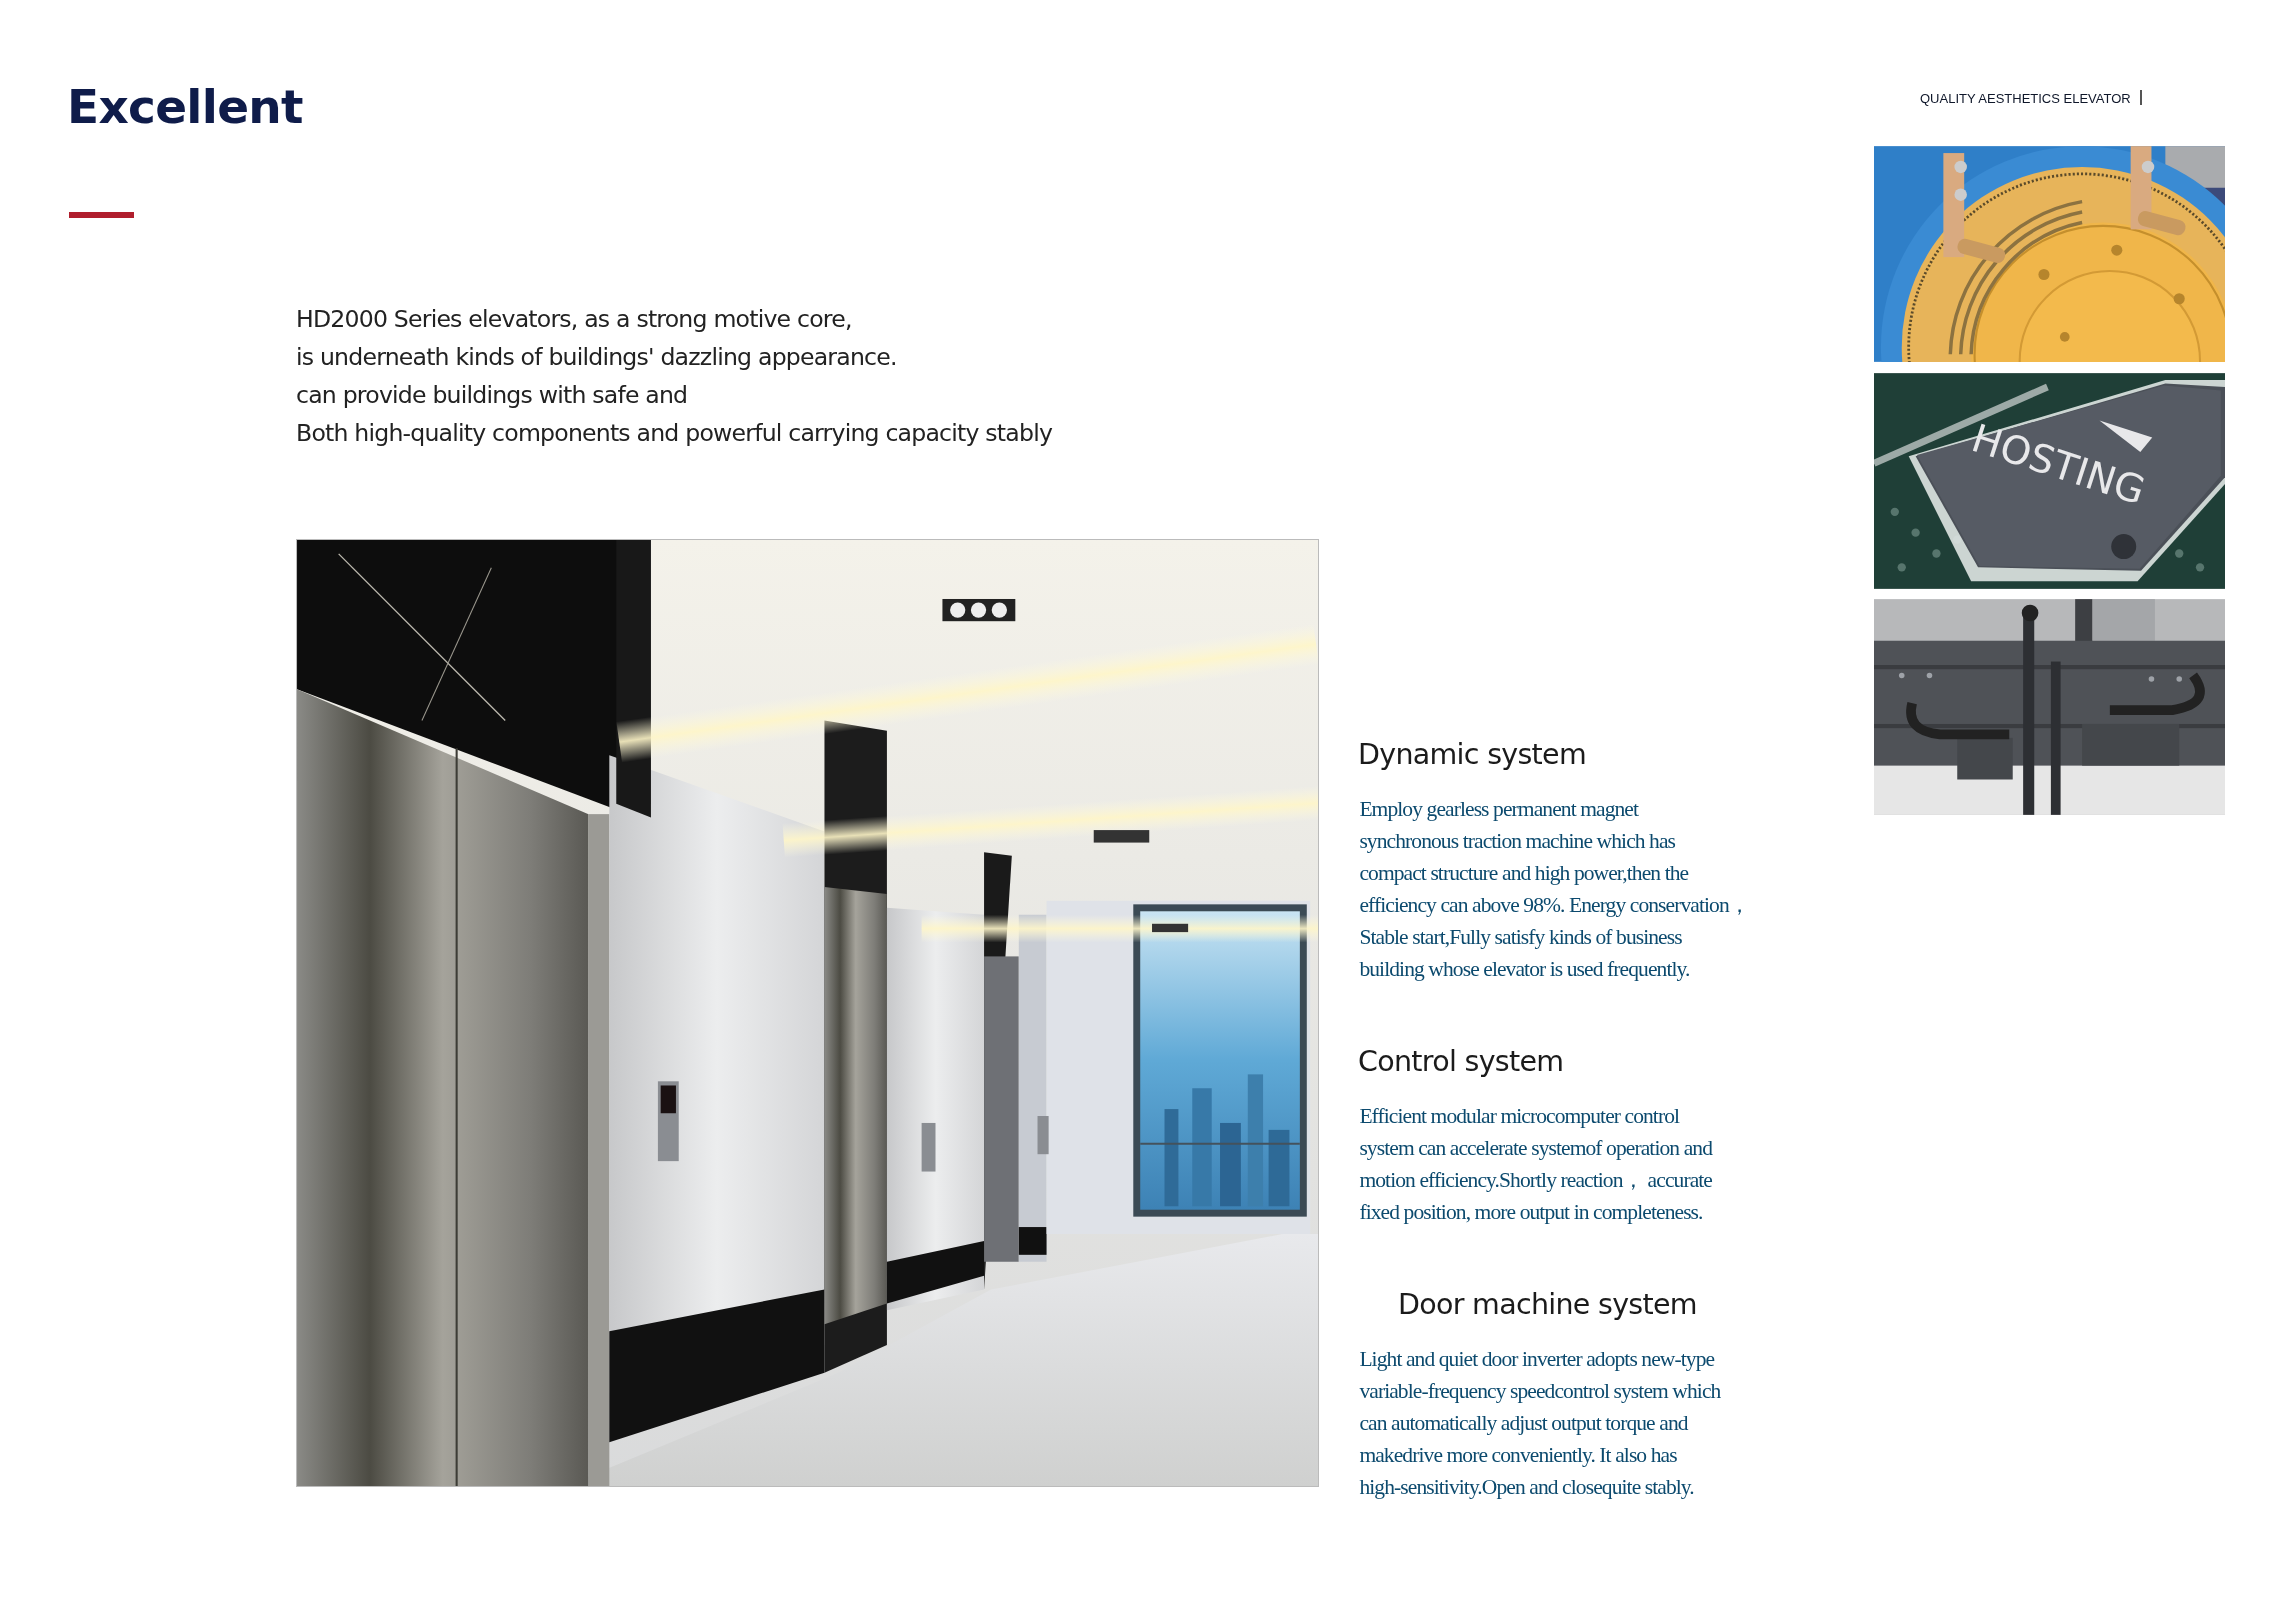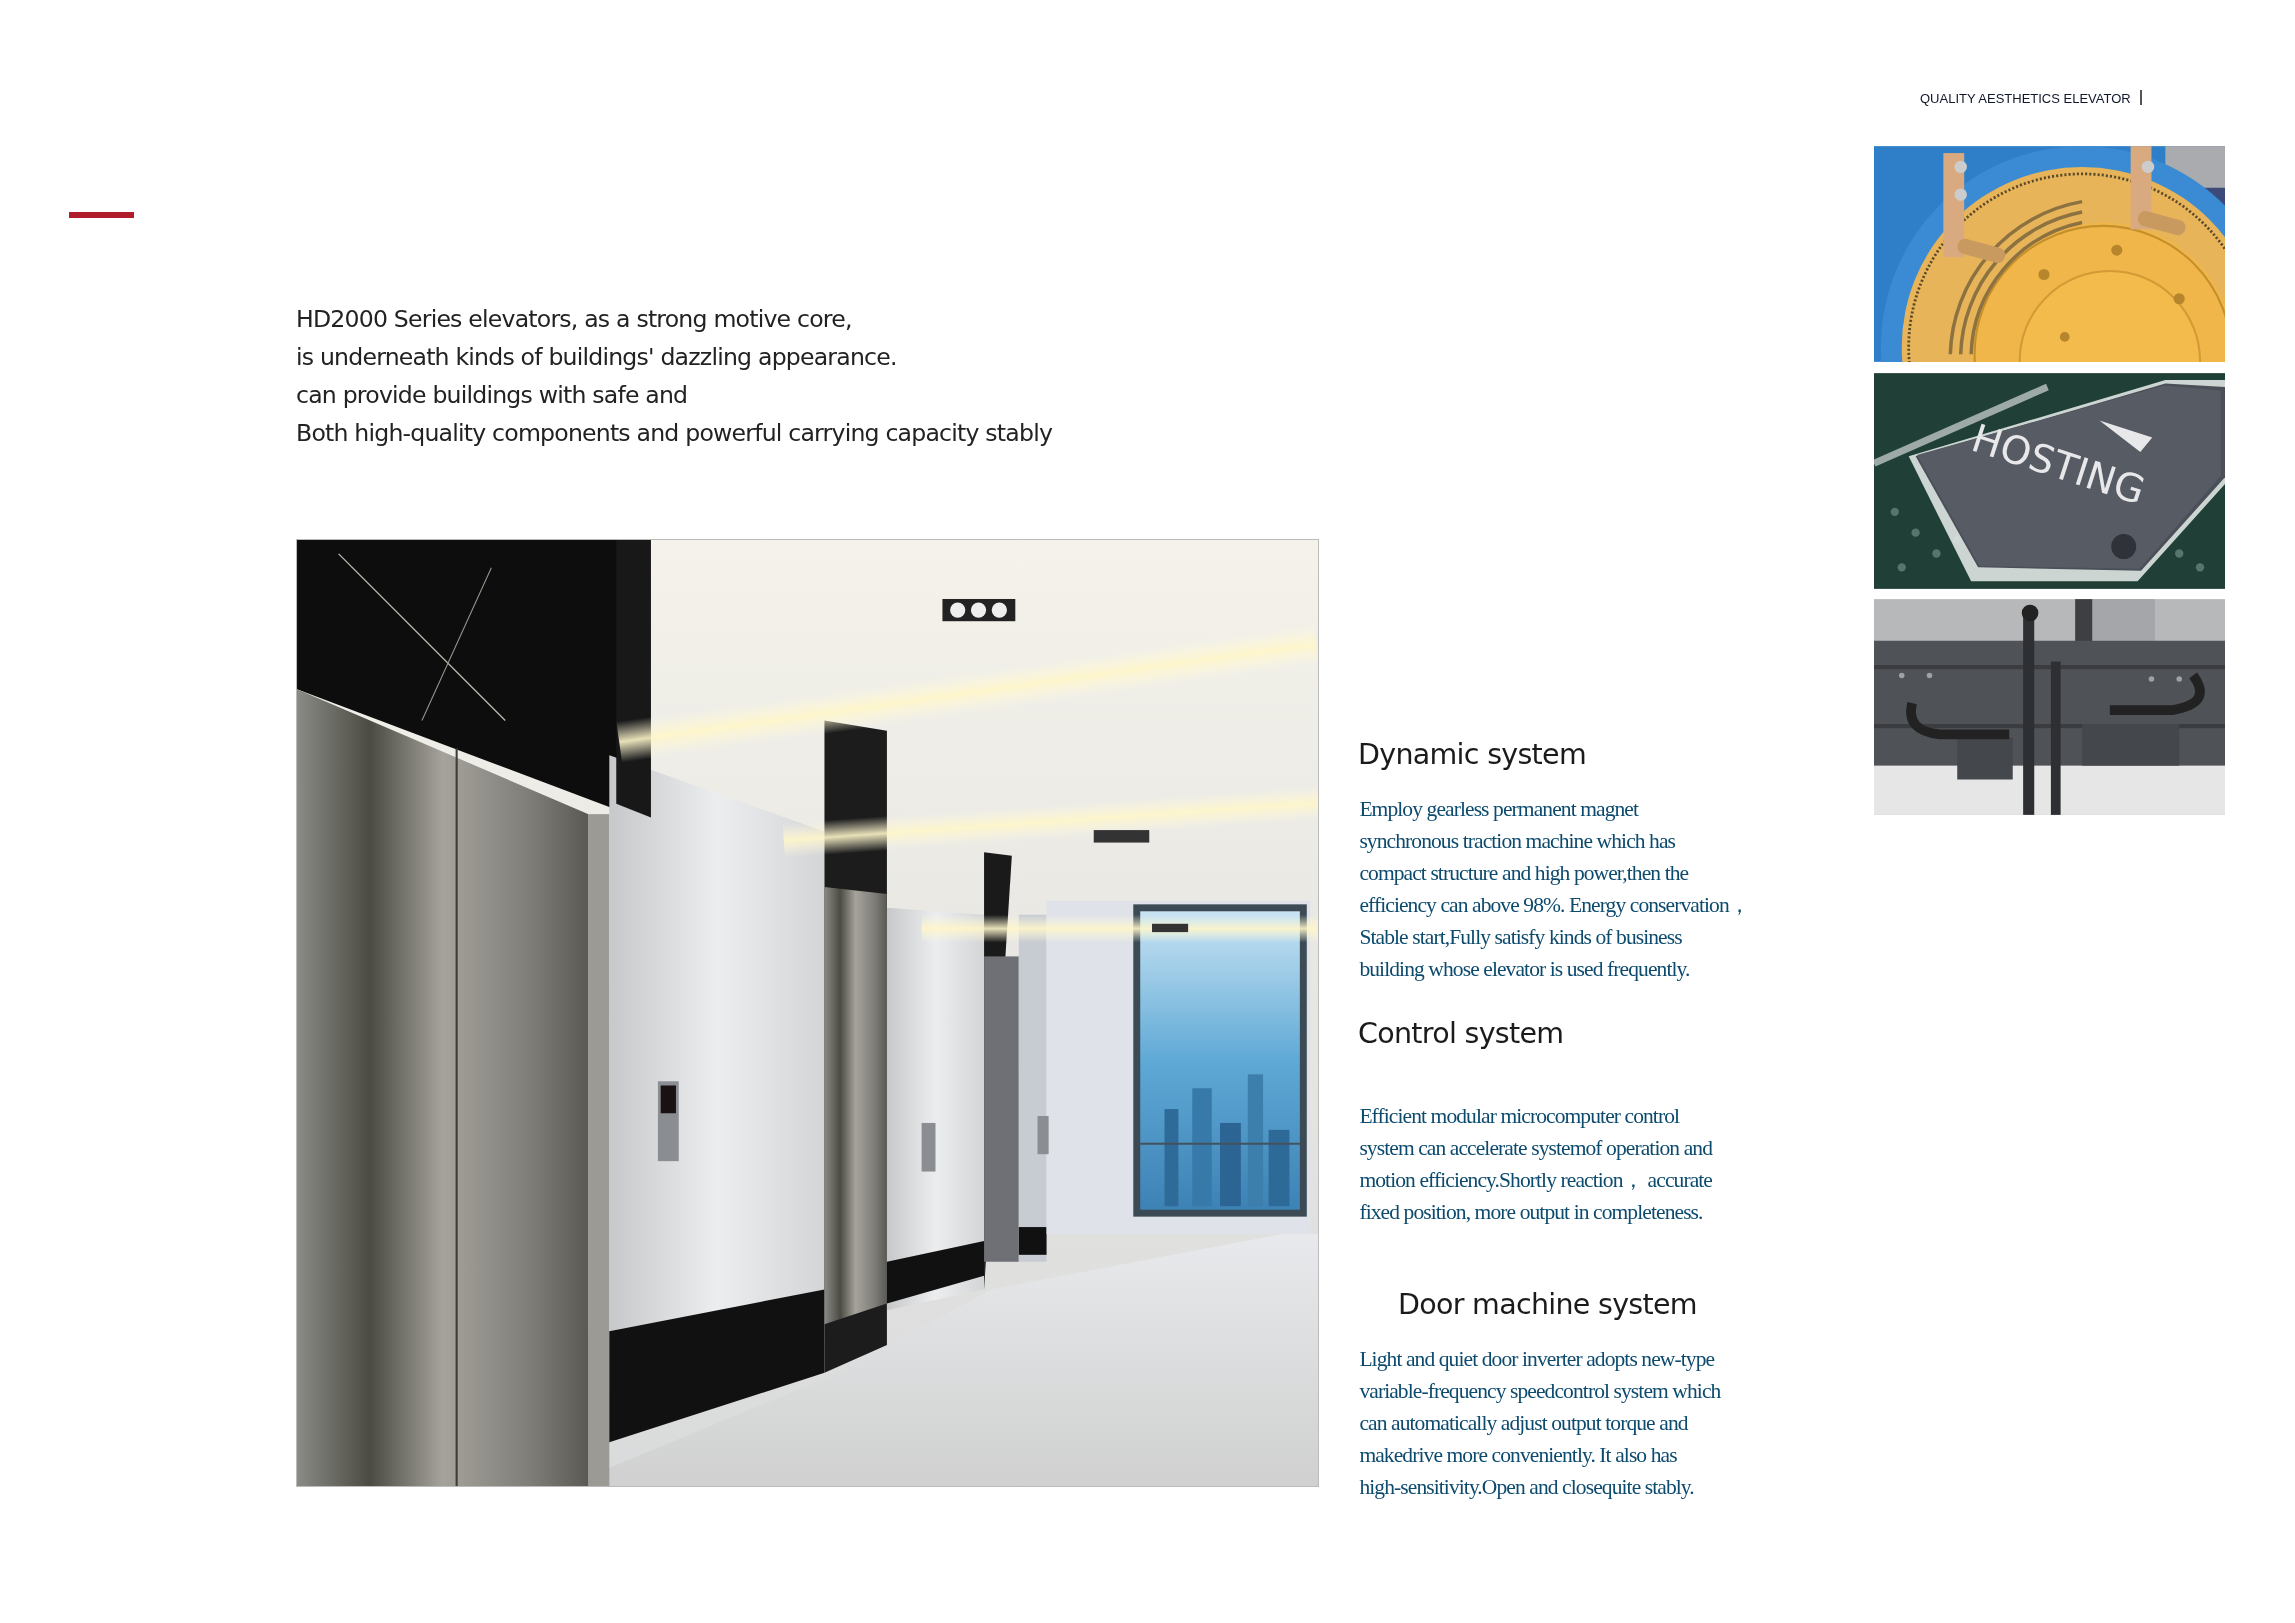--- a/index.html
+++ b/index.html
@@ -23,20 +23,21 @@
   .sec-title { position: absolute; left: 0; font-family: "DejaVu Sans", sans-serif; font-size: 28.5px; color: #1b1b1b; white-space: nowrap; letter-spacing: -0.7px; }
   .sec-body { position: absolute; left: 1.4px; font-family: Liberation Serif, serif; font-size: 21.5px; line-height: 32px; color: #0c4a6e; letter-spacing: -0.9px; }
   .sec-body div { white-space: nowrap; }
 
   .thumb { left: 1874px; width: 351px; height: 216px; overflow: hidden; }
 </style>
 </head>
 <body>
 
 <h1 class="abs page-title">
+  <span>Excellent</span>
 </h1>
 <div class="abs title-accent"></div>
 
 <div class="abs header-tag">
   <span>QUALITY AESTHETICS ELEVATOR</span><span class="sep"></span>
 </div>
 
 <div class="abs intro">
   <div>HD2000 Series elevators, as a strong motive core,</div>
   <div>is underneath kinds of buildings' dazzling appearance.</div>
@@ -139,21 +140,21 @@
   <div class="sec-title" style="top:738px;">Dynamic system</div>
   <div class="sec-body" style="top:793px;">
     <div>Employ gearless permanent magnet</div>
     <div>synchronous traction machine  which has</div>
     <div>compact structure and high power,then the</div>
     <div>efficiency can above 98%. Energy conservation，</div>
     <div>Stable start,Fully satisfy kinds of business</div>
     <div>building whose elevator is used frequently.</div>
   </div>
 
-  <div class="sec-title" style="top:1017px;">Control system</div>
+  <div class="sec-title" style="top:1045px;">Control system</div>
   <div class="sec-body" style="top:1100px;">
     <div>Efficient modular microcomputer control</div>
     <div>system can accelerate systemof operation and</div>
     <div>motion efficiency.Shortly reaction， accurate</div>
     <div>fixed position, more output in completeness.</div>
   </div>
 
   <div class="sec-title" style="top:1288px;margin-left:40px;">Door machine system</div>
   <div class="sec-body" style="top:1343px;">
     <div>Light and quiet door inverter adopts new-type</div>

